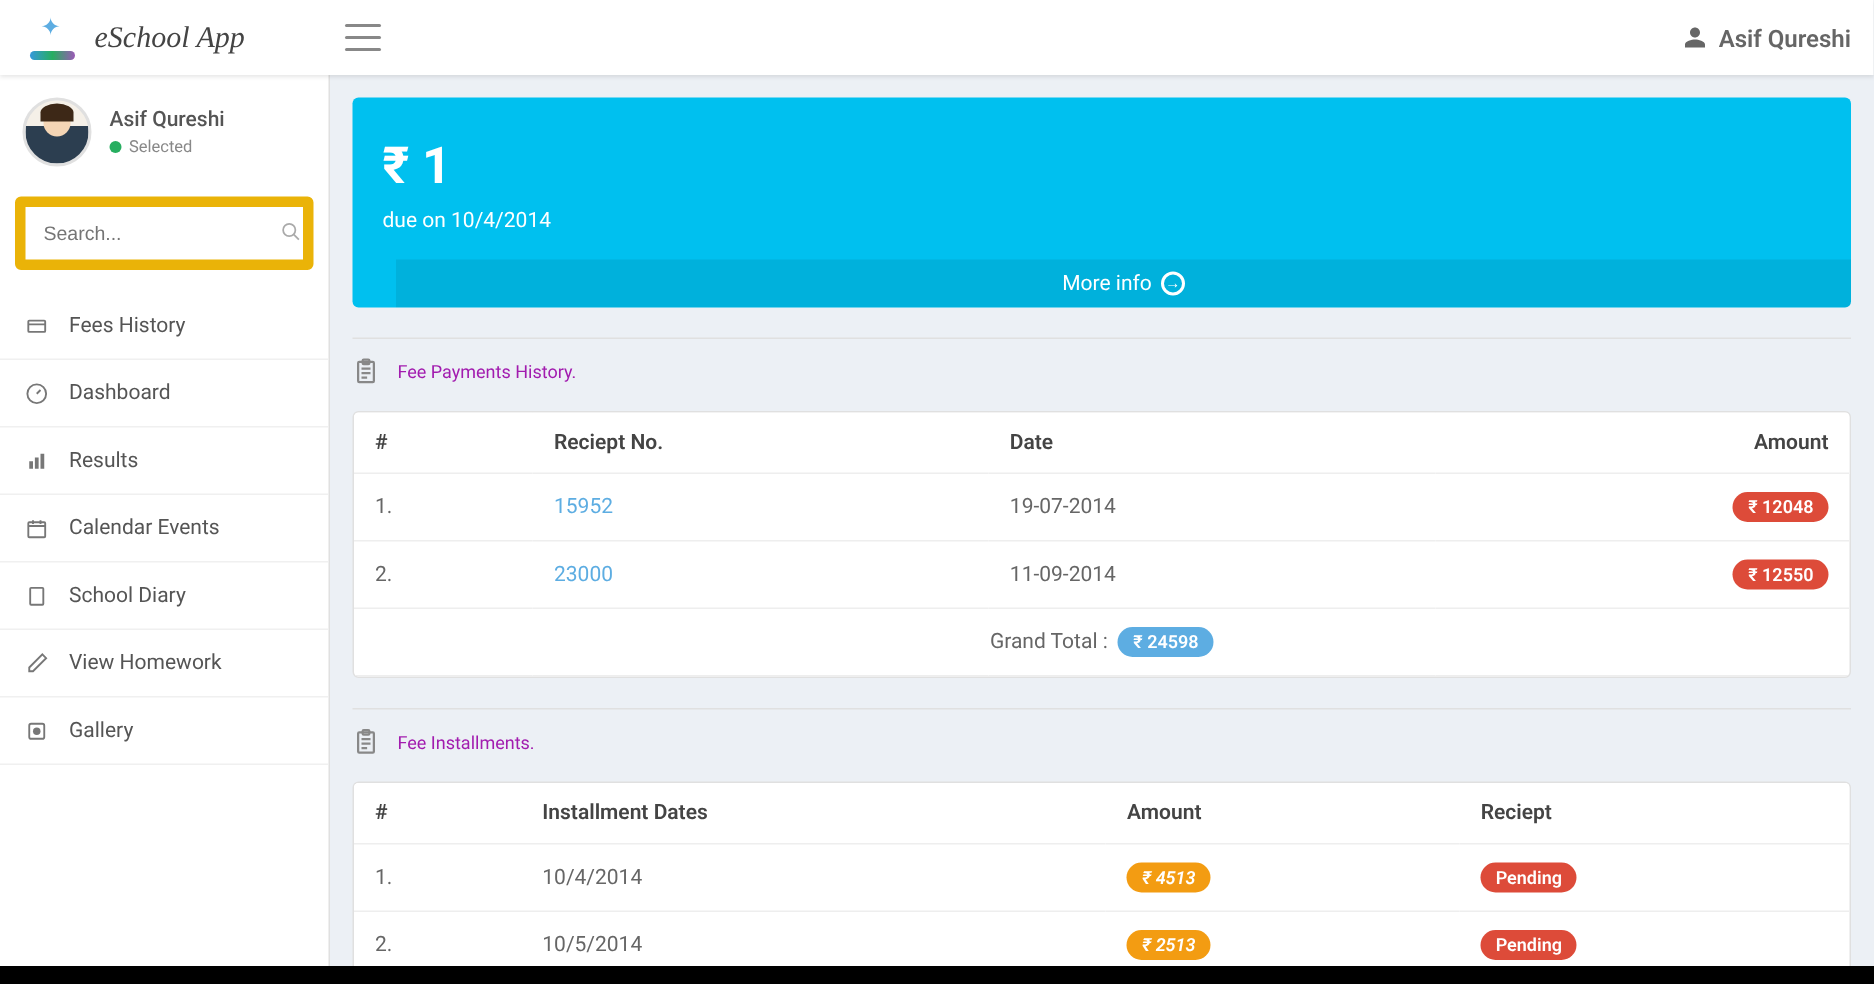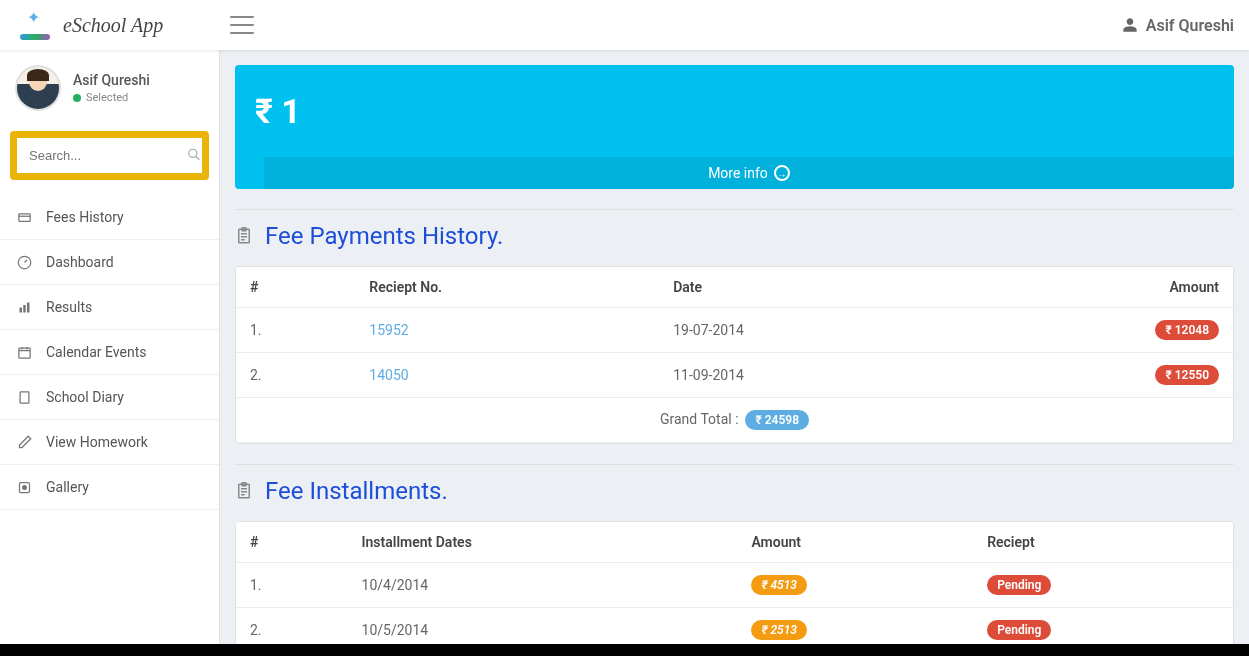--- a/index.html
+++ b/index.html
@@ -40,21 +40,21 @@
     .info-card-body { padding: 18px 20px; }
     .info-card-title { font-size: 15px; font-weight: 500; }
     .info-card-value { font-size: 34px; font-weight: 700; margin: 8px 0; }
     .info-card-sub { font-size: 14px; }
     .info-card-footer { background: rgba(0,0,0,0.08); text-align: center; padding: 8px; font-size: 14px; cursor: pointer; display: flex; align-items: center; justify-content: center; gap: 6px; margin-left: 29px; }
     .arrow-circle { width: 16px; height: 16px; border: 2px solid #fff; border-radius: 50%; display: inline-flex; align-items: center; justify-content: center; font-size: 10px; }
     
     .section-header { display: flex; align-items: center; gap: 12px; padding: 12px 0 16px; border-top: 1px solid #e0e0e0; margin-top: 10px; }
     .section-header:first-of-type { border-top: none; margin-top: 0; }
     .section-icon { width: 18px; height: 20px; }
-    .section-title { font-size: 24px; color: #1d4ed8; font-weight: 400; text-align: right; }
+    .section-title { font-size: 12px; color: #a21caf; font-weight: 400; text-align: right; }
     
     .panel { background: #fff; border: 1px solid #e0e0e0; border-radius: 4px; overflow: hidden; margin-bottom: 20px; }
     table { width: 100%; border-collapse: collapse; }
     th, td { padding: 12px 14px; text-align: left; font-size: 14px; border-bottom: 1px solid #eee; }
     th { font-weight: 600; color: #444; background: #fff; }
     td { color: #666; }
     .link { color: #5dade2; cursor: pointer; }
     .badge { display: inline-block; padding: 3px 10px; border-radius: 12px; font-size: 12px; font-weight: 600; color: #fff; text-align: right; }
     .badge-red { background: #dd4b39; }
     .badge-blue { background: #5dade2; }
@@ -170,20 +170,21 @@
         </span>
       <span>Gallery</span>
     </li>
   </ul>
 </div>
 
 <div class="main">
   <div class="info-card">
     <div class="info-card-body">
       <div class="info-card-value">₹ 1</div>
+      <div class="info-card-sub">due on 10/4/2014</div>
     </div>
     <div class="info-card-footer">
       <span>More info</span>
       <span class="arrow-circle">→</span>
     </div>
   </div>
 
   <div class="section-header">
     <svg class="section-icon" viewBox="0 0 24 24" fill="none" stroke="#888" stroke-width="2">
         <rect x="5" y="3" width="14" height="18" rx="1"></rect>
@@ -206,21 +207,21 @@
       </thead>
       <tbody>
         <tr>
           <td>1.</td>
           <td><span class="link">15952</span></td>
           <td>19-07-2014</td>
           <td class="amount-col"><span class="badge badge-red">₹ 12048</span></td>
         </tr>
         <tr>
           <td>2.</td>
-          <td><span class="link">14050</span></td>
+          <td><span class="link">23000</span></td>
           <td>11-09-2014</td>
           <td class="amount-col"><span class="badge badge-red">₹ 12550</span></td>
         </tr>
         <tr class="grand-total-row">
           <td colspan="4">
             <span>Grand Total :</span>
             &nbsp;<span class="badge badge-blue">₹ 24598</span>
           </td>
         </tr>
       </tbody>

